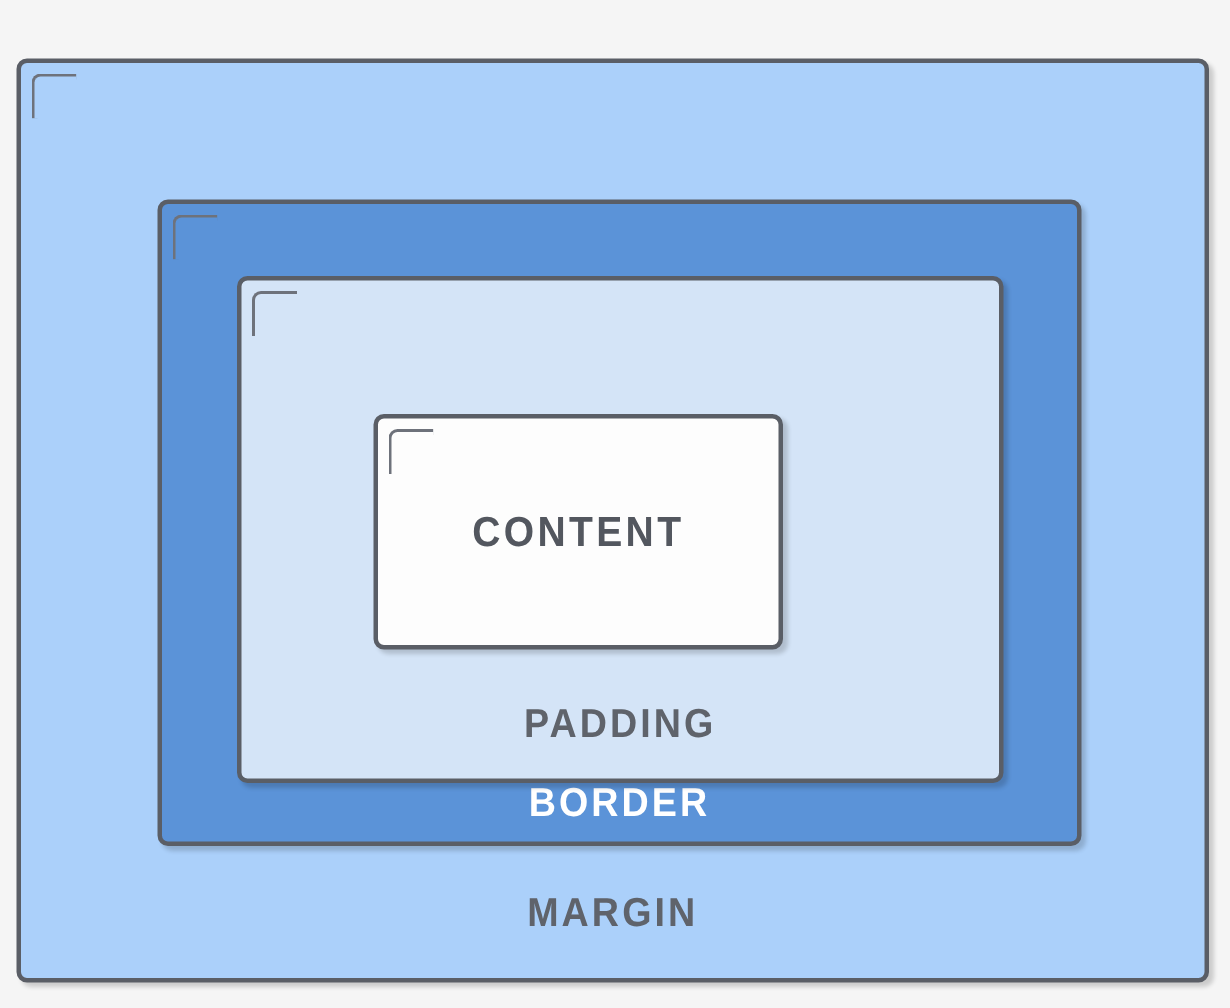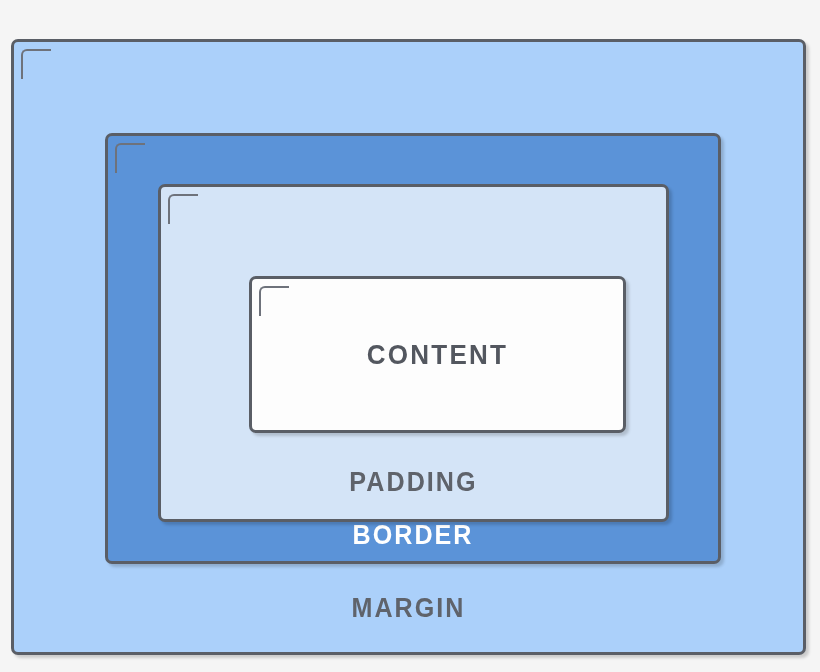--- a/index.html
+++ b/index.html
@@ -62,21 +62,21 @@
   .bm-padding {
     left: 50px;
     top: 48px;
     width: 511px;
     height: 338px;
     background: #d4e4f7;
   }
   .bm-content {
     left: 88px;
     top: 89px;
-    width: 377px;
+    width: 273px;
     height: 157px;
     background: #fdfdfd;
   }
 
   
   .bm-label {
     position: absolute;
     left: 0;
     right: 0;
     text-align: center;

